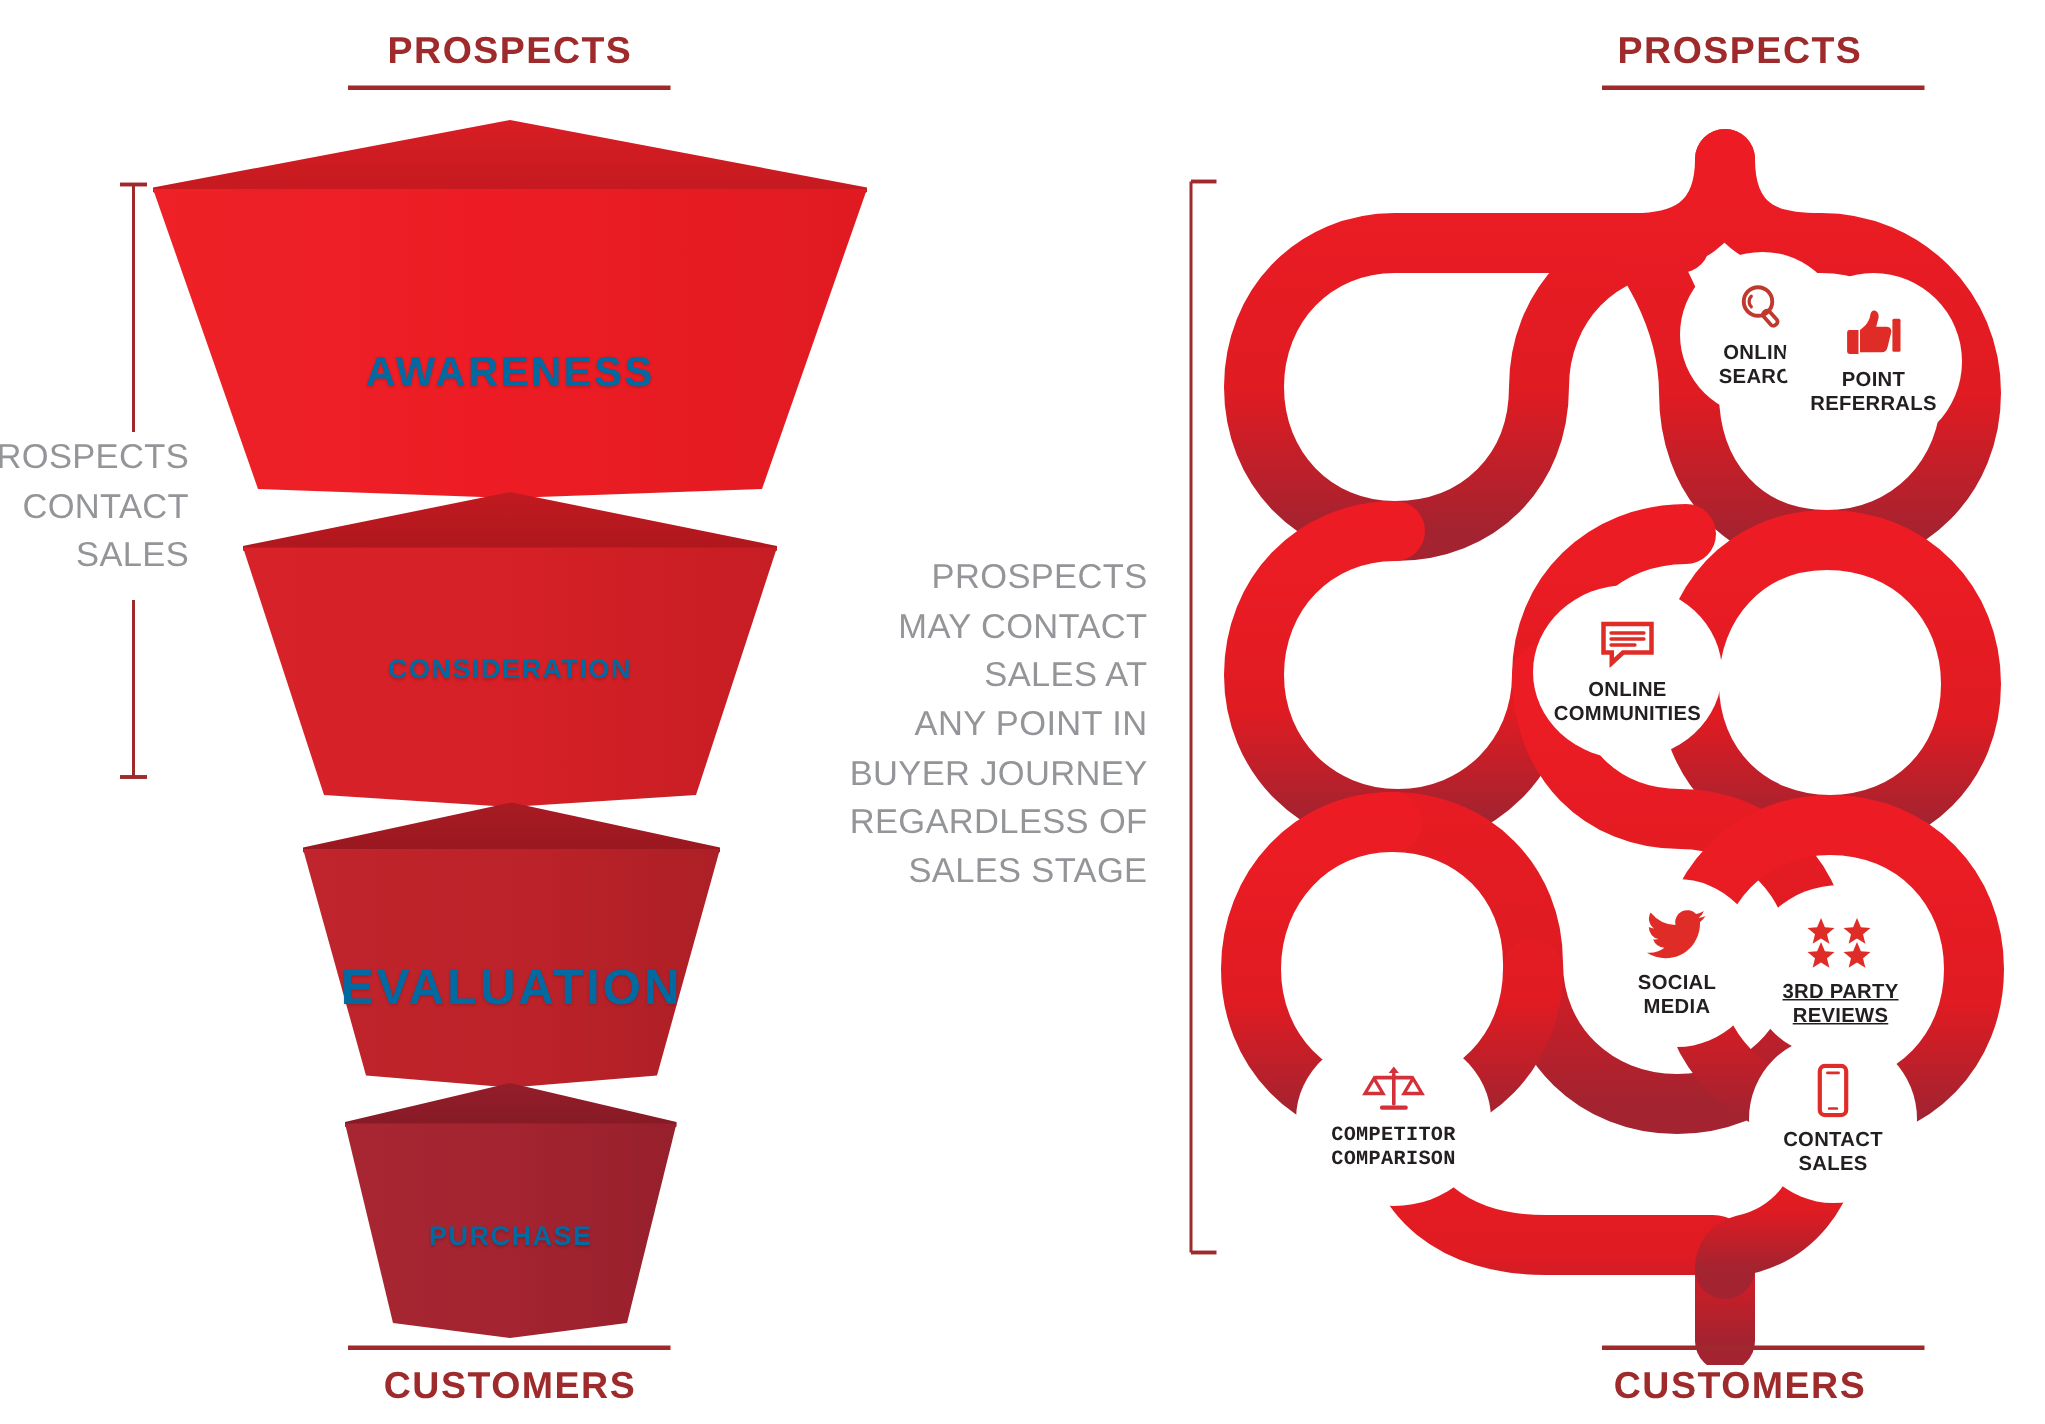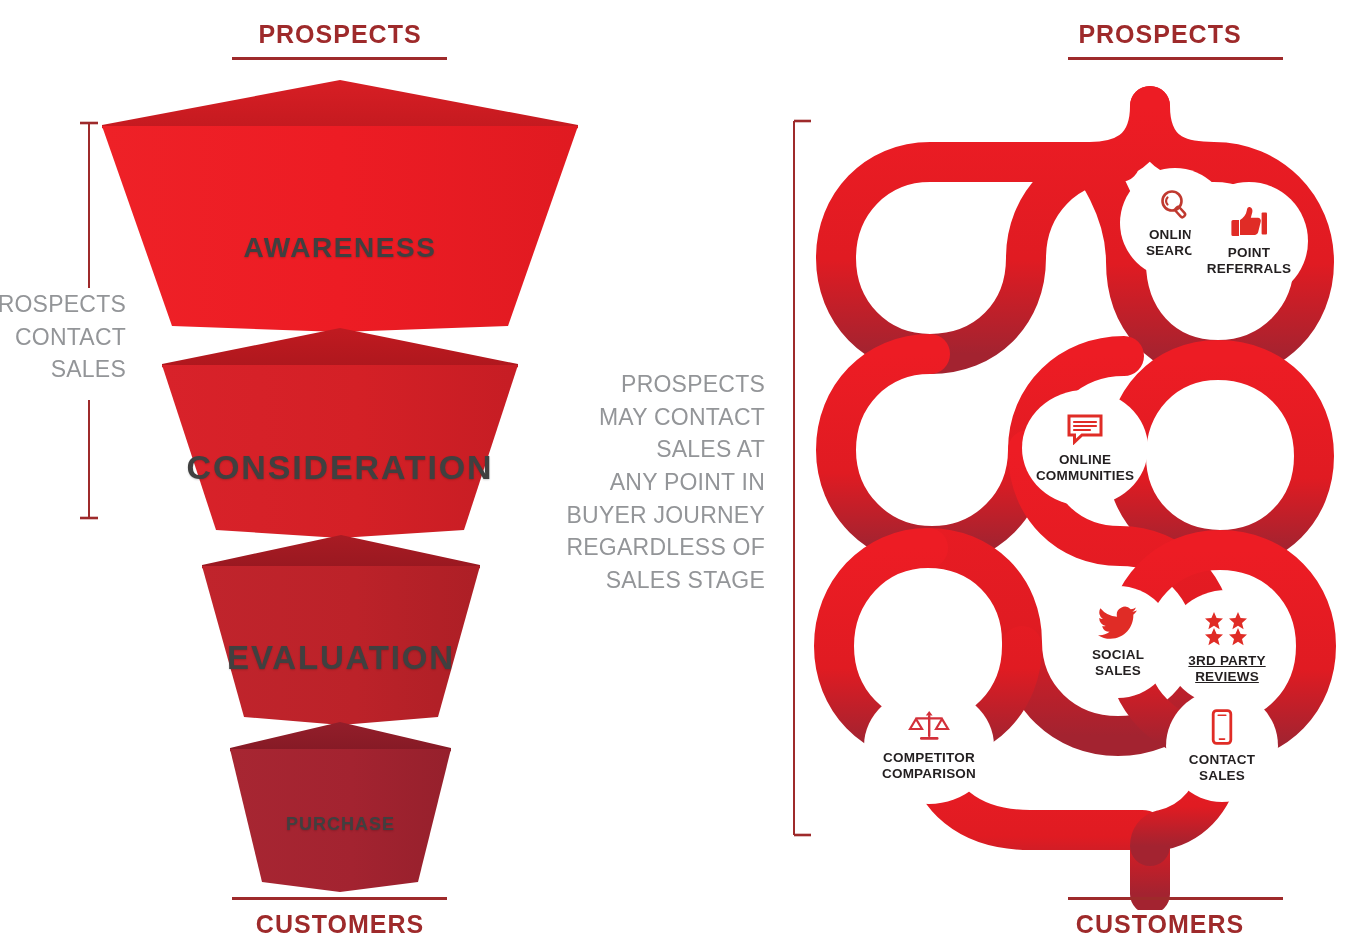--- a/index.html
+++ b/index.html
@@ -38,21 +38,21 @@
   }
 
   
   #funnel-wrap { position: absolute; left: 100px; top: 80px; width: 500px; height: 810px; }
   .funnel-stage { position: absolute; }
   .funnel-stage svg { display: block; }
   .funnel-text {
     position: absolute;
     width: 100%;
     text-align: center;
-    color: #404040;
+    color: #0369a1;
     font-weight: 700;
     letter-spacing: 0.055em;
     text-shadow: 0 1px 2px rgba(0,0,0,.18);
     pointer-events: none;
   }
 
   
   .note {
     position: absolute;
     color: #939598;
@@ -148,21 +148,21 @@
           </linearGradient>
           <linearGradient id="g2body" x1="0" y1="0" x2="1" y2="0">
             <stop offset="0" stop-color="#D8222A"></stop>
               <stop offset="0.55" stop-color="#D42026"></stop>
               <stop offset="1" stop-color="#C61D24"></stop>
           </linearGradient>
         </defs>
         <path d="M180 0 L358 36 L358 39 L180 112 L2 39 L2 36 Z" fill="url(#g2top)"></path>
         <path d="M2 37 L358 37 L304 202 L180 210 L56 202 Z" fill="url(#g2body)"></path>
       </svg>
-      <div class="funnel-text" style="top:120px; font-size:34px;">CONSIDERATION</div>
+      <div class="funnel-text" style="top:108px; font-size:18px;">CONSIDERATION</div>
     </div>
 
     <div class="funnel-stage" style="left:100px; top:455px; width:282px; height:190px;">
       <svg width="282" height="190" viewBox="0 0 282 190">
         <defs>
           <linearGradient id="g3top" x1="0" y1="0" x2="0" y2="1">
             <stop offset="0" stop-color="#A81B23"></stop>
               <stop offset="1" stop-color="#7C121B"></stop>
           </linearGradient>
           <linearGradient id="g3body" x1="0" y1="0" x2="1" y2="0">
@@ -329,39 +329,39 @@
       <span class="ico">
         <svg width="40" height="34" viewBox="0 0 40 34">
           <path d="M39 4.6 c-1.45 0.64 -3 1.07 -4.63 1.27 a8.1 8.1 0 0 0 3.55 -4.46 c-1.56 0.92 -3.29 1.59 -5.13 1.96
                    A8.07 8.07 0 0 0 19.02 10.7 a22.9 22.9 0 0 1 -16.63 -8.43 A8.05 8.05 0 0 0 4.89 13.05
                    a8 8 0 0 1 -3.66 -1.01 v0.1 a8.08 8.08 0 0 0 6.48 7.92 a8.1 8.1 0 0 1 -3.65 0.14
                    a8.08 8.08 0 0 0 7.54 5.6 A16.2 16.2 0 0 1 0 29.14 a22.85 22.85 0 0 0 12.37 3.62
                    c14.84 0 22.96 -12.3 22.96 -22.96 l-0.03 -1.05 A16.4 16.4 0 0 0 39 4.6 Z" fill="#E02C26"></path>
         </svg>
       </span>
       <span class="lbl" style="white-space: pre-line;">SOCIAL
-SALES</span>
+MEDIA</span>
     </div>
 
     <div class="node" style="left:375px; top:550px; width:124px; height:116px;">
       <span class="ico">
         <svg width="46" height="34" viewBox="0 0 46 34">
           <g fill="#E02C26">
             <polygon points="10,0 12.6,6.1 19,6.6 14,10.9 15.6,17.2 10,13.7 4.4,17.2 6,10.9 1,6.6 7.4,6.1"></polygon>
             <polygon points="34,0 36.6,6.1 43,6.6 38,10.9 39.6,17.2 34,13.7 28.4,17.2 30,10.9 25,6.6 31.4,6.1"></polygon>
             <polygon points="10,16 12.6,22.1 19,22.6 14,26.9 15.6,33.2 10,29.7 4.4,33.2 6,26.9 1,22.6 7.4,22.1"></polygon>
             <polygon points="34,16 36.6,22.1 43,22.6 38,26.9 39.6,33.2 34,29.7 28.4,33.2 30,26.9 25,22.6 31.4,22.1"></polygon>
           </g>
         </svg>
       </span>
       <span class="lbl" style="white-space: pre-line; text-decoration: underline;">3RD PARTY
 REVIEWS</span>
     </div>
 
-    <div class="node" style="left:74px; top:648px; width:130px; height:116px;">
+    <div class="node" style="left:74px; top:648px; width:130px; height:116px;font-family:Liberation Mono, monospace;">
       <span class="ico">
         <svg width="44" height="32" viewBox="0 0 44 32">
           <g fill="#D3303A" stroke="#D3303A">
             <rect x="21" y="4" width="2.4" height="22" rx="1" stroke="none"></rect>
             <rect x="13" y="26" width="18.5" height="2.8" rx="1.2" stroke="none"></rect>
             <rect x="9" y="6.2" width="26" height="2.4" rx="1.2" stroke="none"></rect>
             <polygon points="22.2,0 25.6,4.4 18.8,4.4" stroke="none"></polygon>
             <path d="M3 18 L9 8 L15 18 Z" fill="none" stroke-width="2.2"></path>
             <path d="M29 18 L35 8 L41 18 Z" fill="none" stroke-width="2.2"></path>
           </g>

